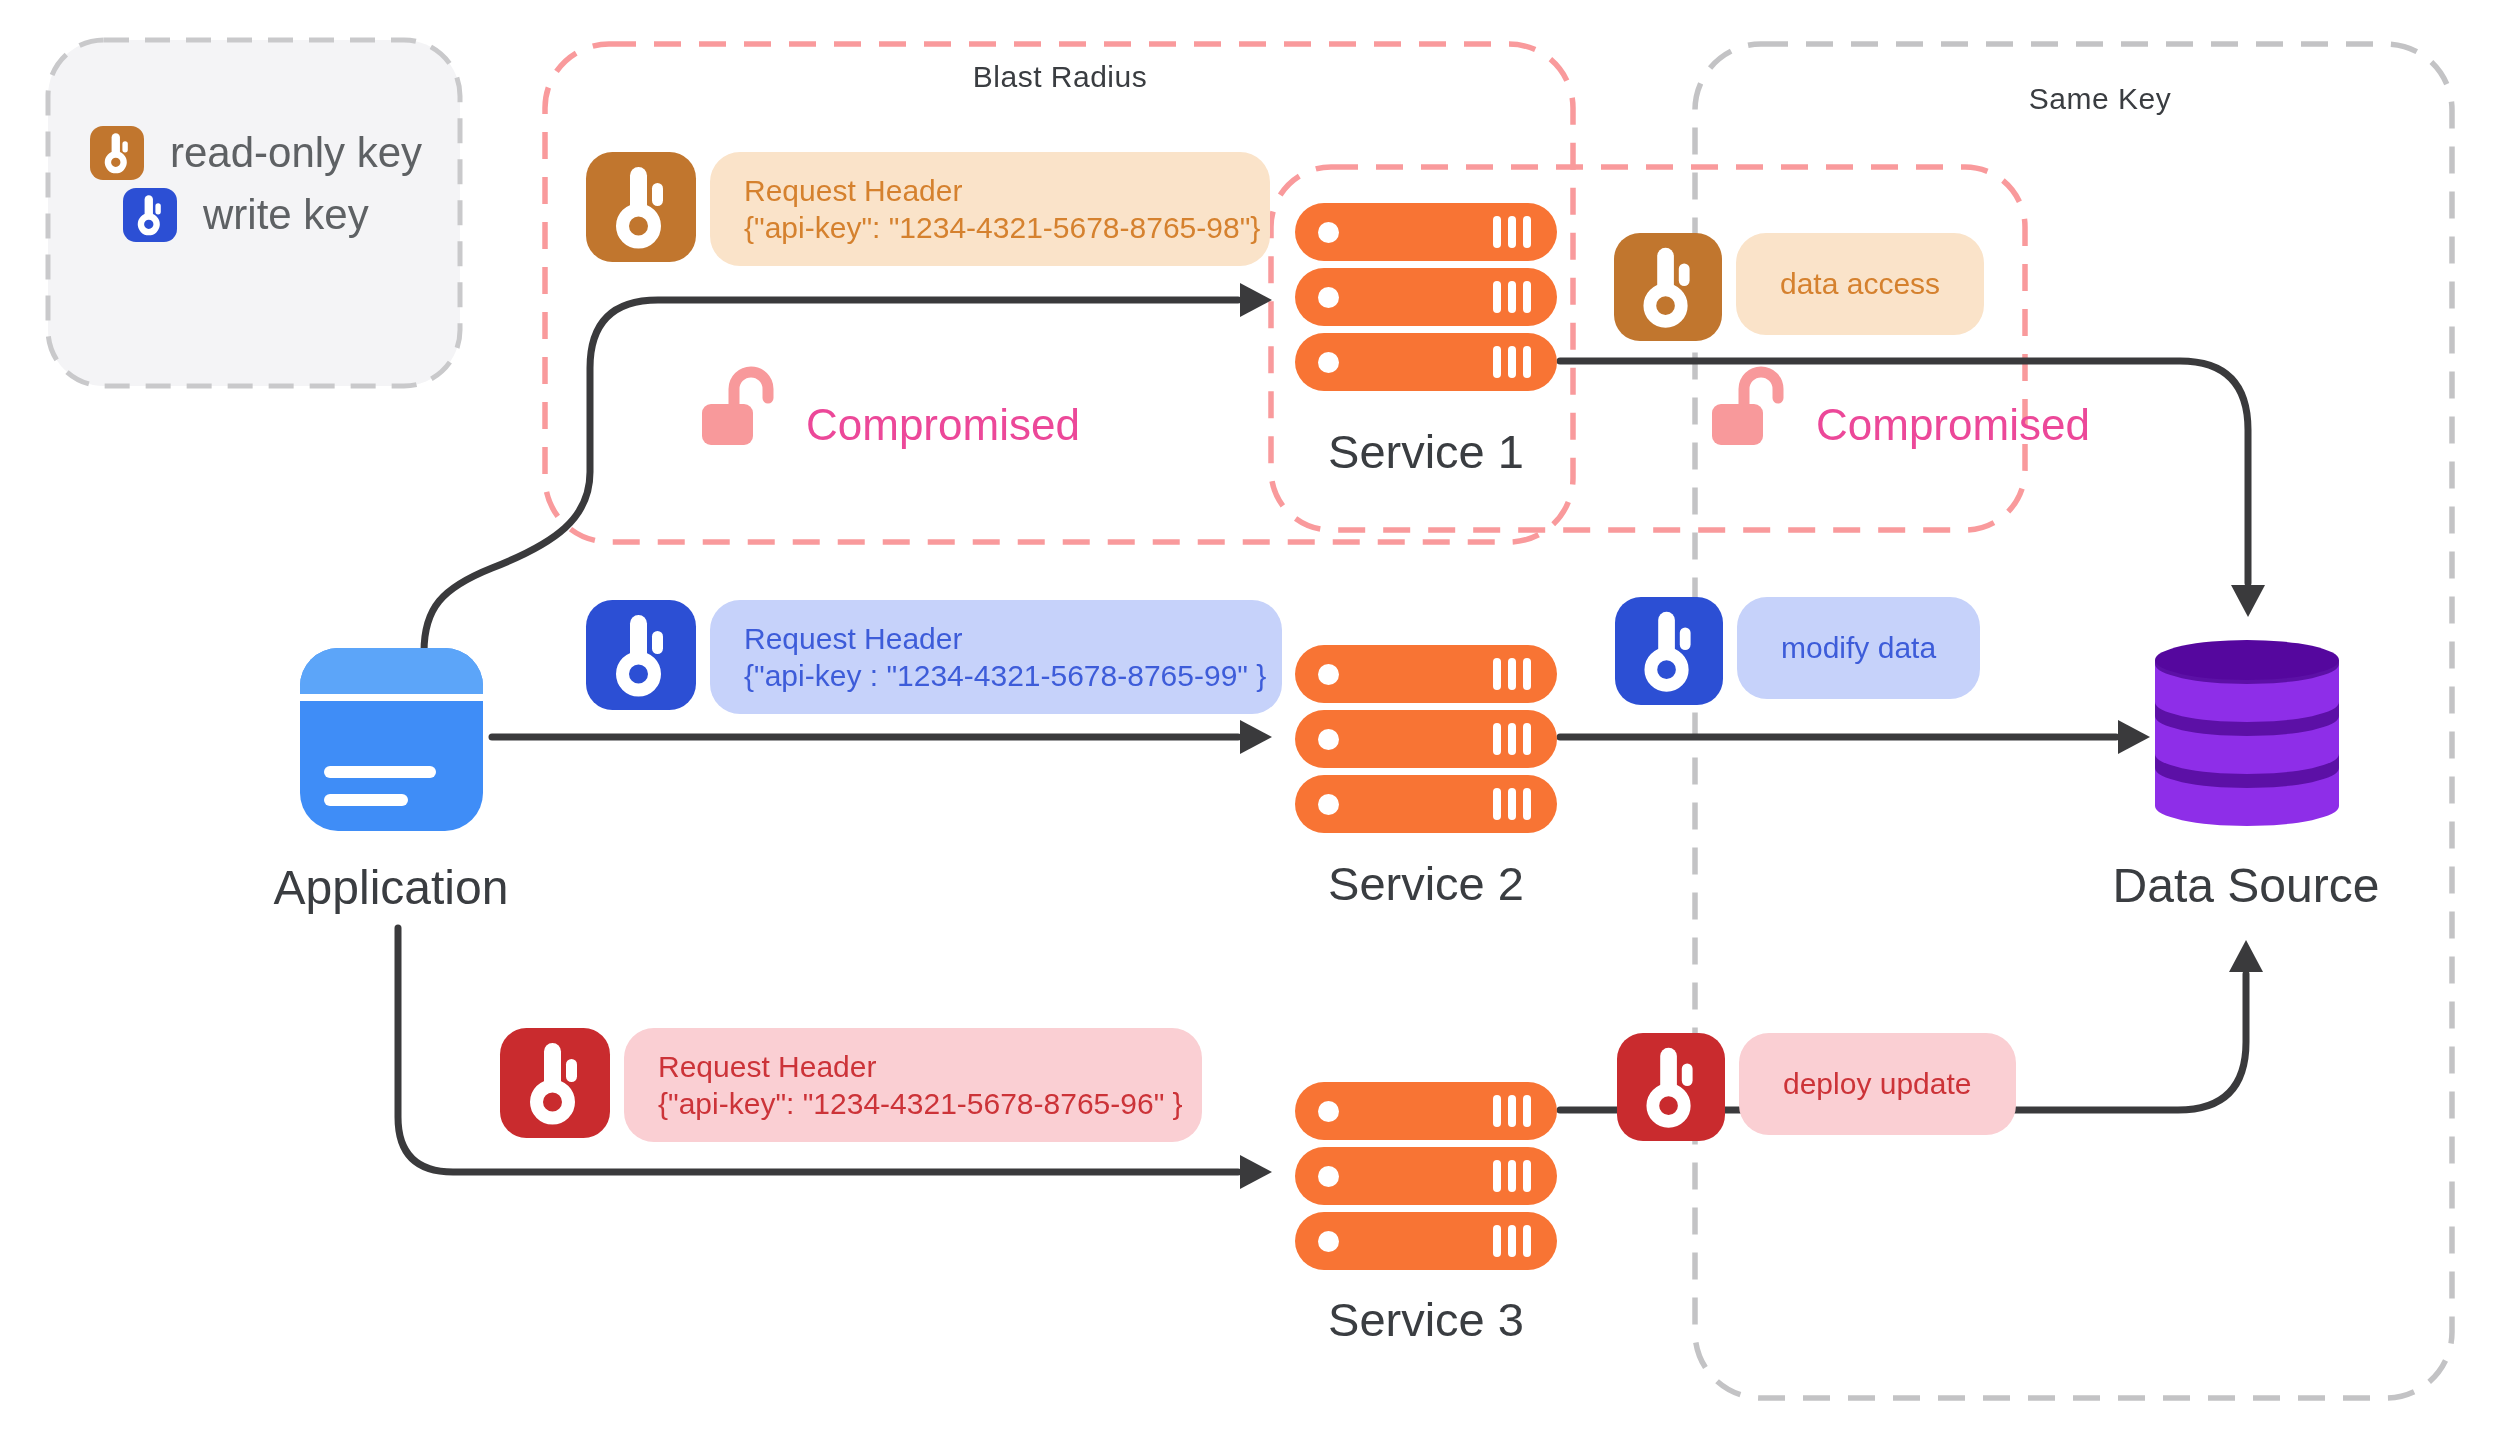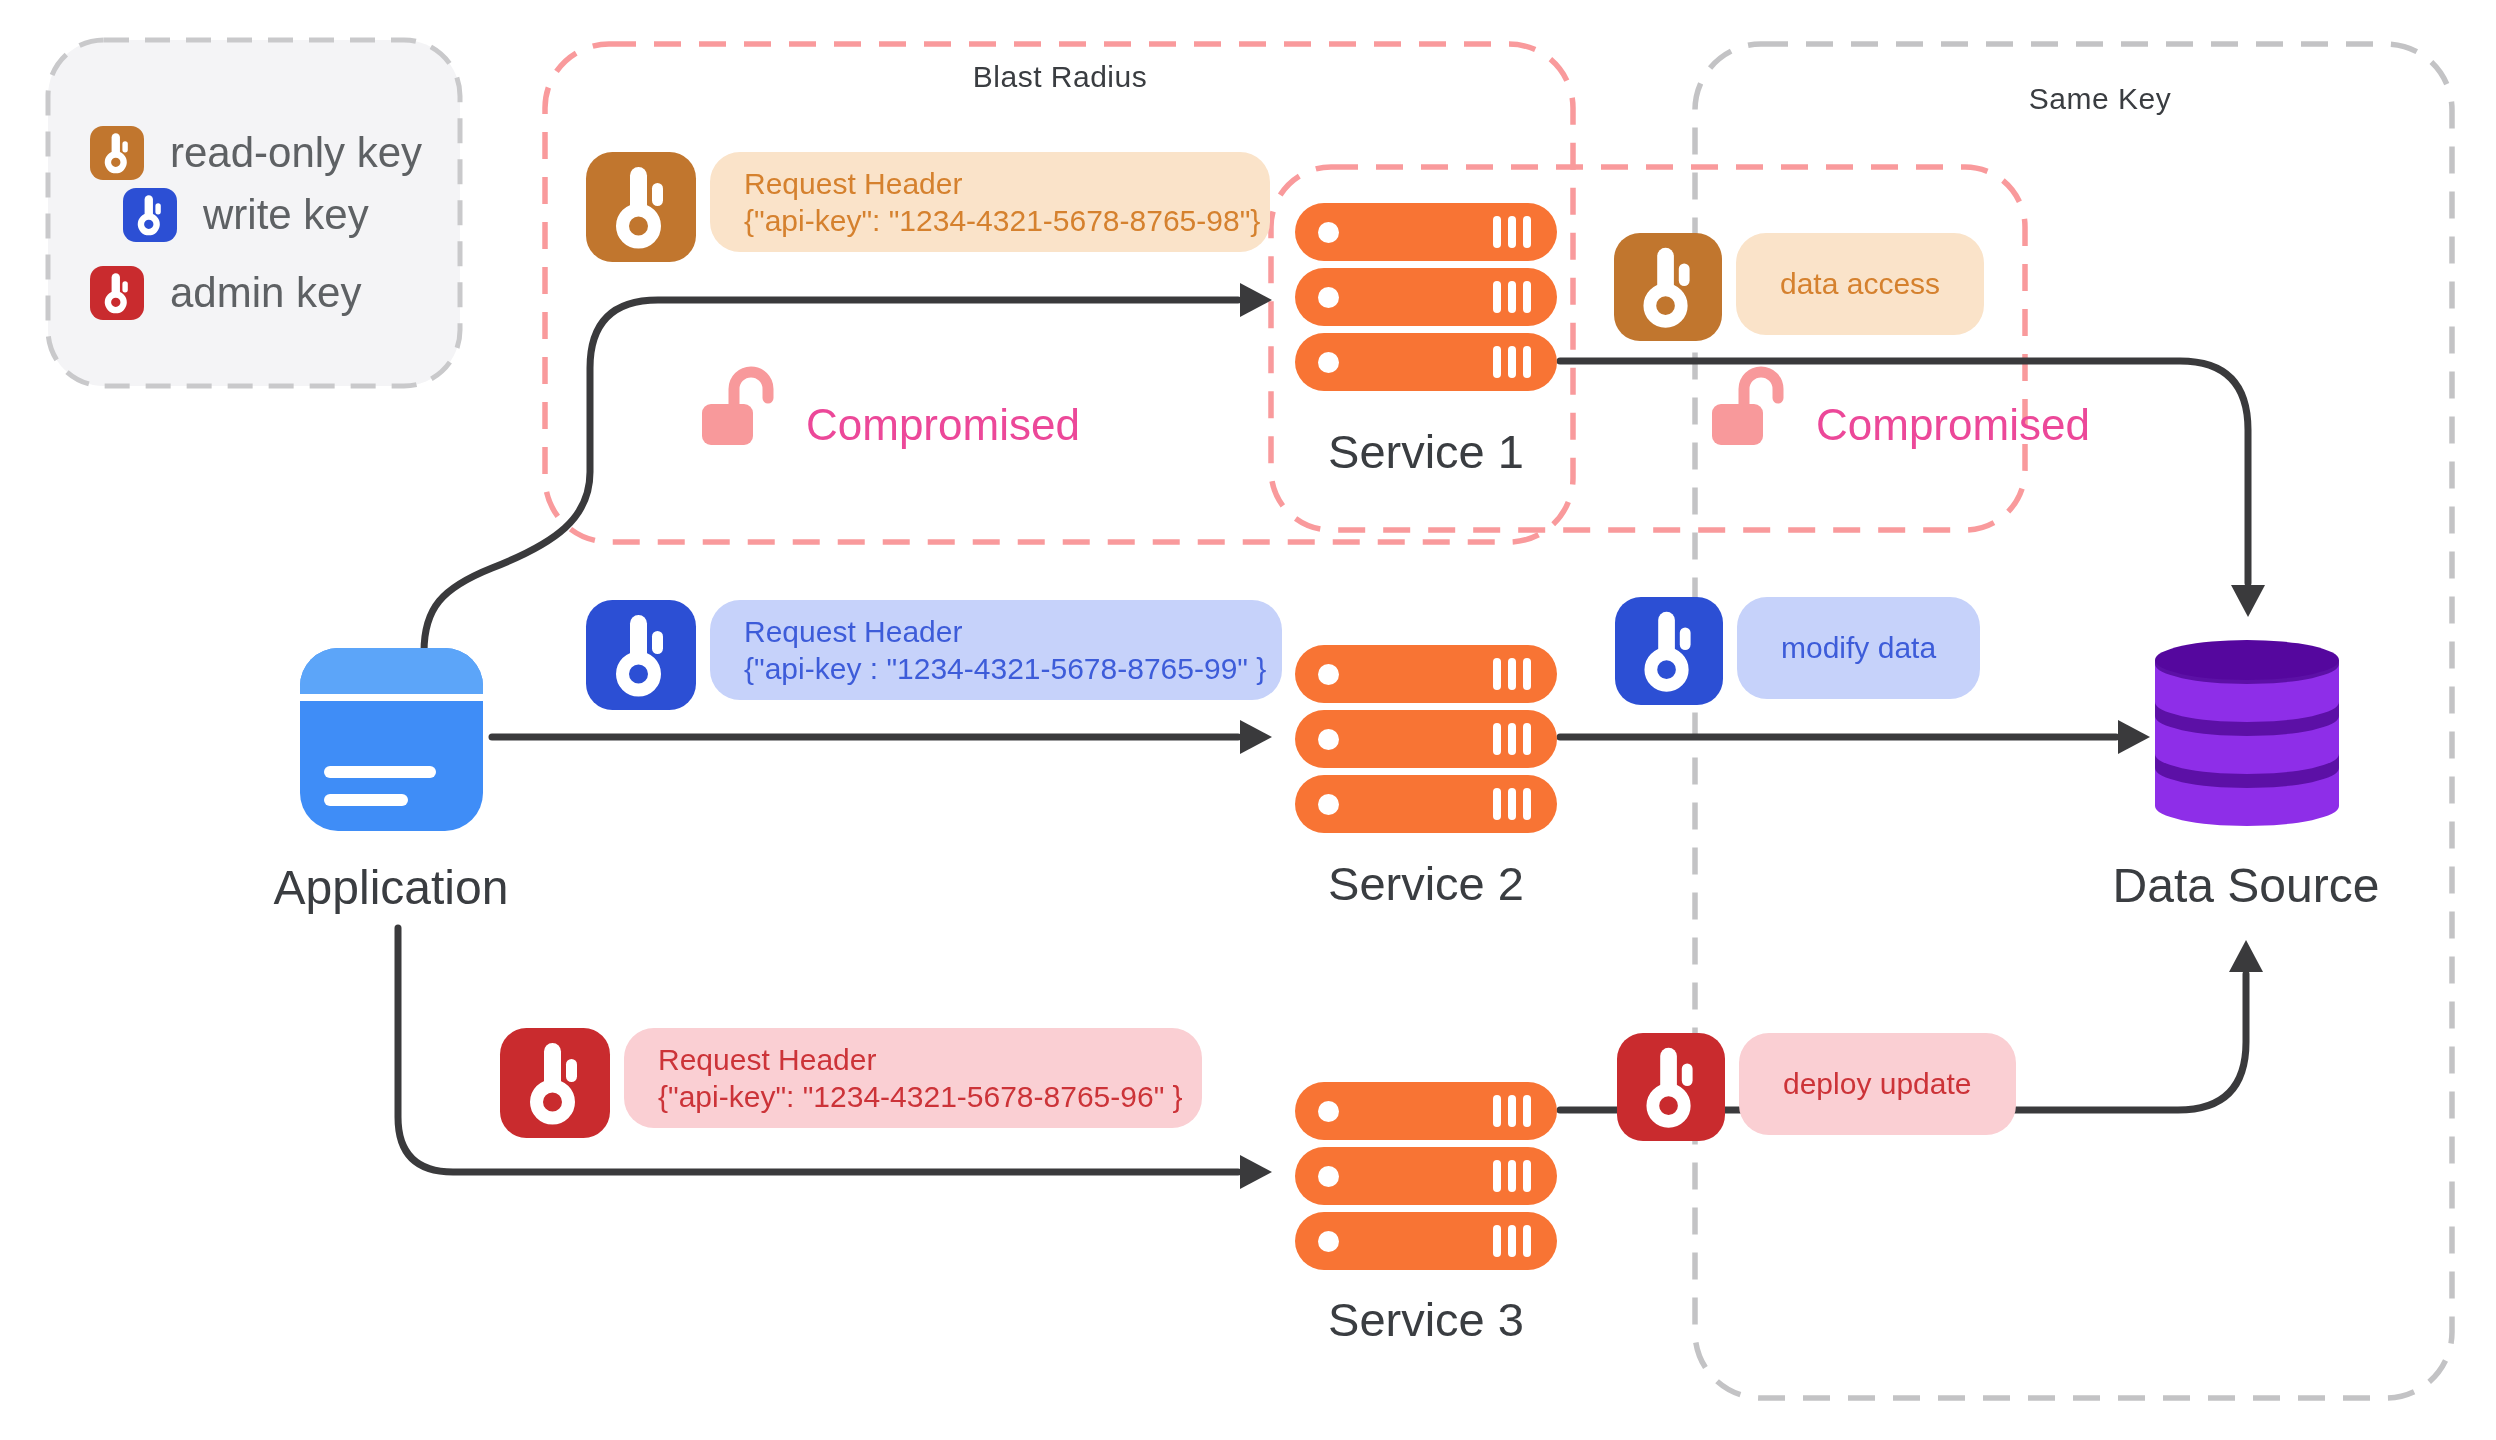--- a/index.html
+++ b/index.html
@@ -16,21 +16,21 @@
   .legend-label{font-size:42px;color:#5E6164;white-space:nowrap;}
 
   
   .key-ic{display:block;border-radius:24%;}
   .key-orange{background:#C1762E;}
   .key-blue{background:#2C4FD4;}
   .key-red{background:#C92B2E;}
 
   
   .req-row{position:absolute;display:flex;align-items:flex-start;gap:14px;}
-  .req-pill{border-radius:30px;height:100px;display:flex;flex-direction:column;justify-content:center;padding:0 34px;box-sizing:border-box;}
+  .req-pill{border-radius:30px;height:114px;display:flex;flex-direction:column;justify-content:center;padding:0 34px;box-sizing:border-box;}
   .req-pill .l1,.req-pill .l2{font-size:30px;font-weight:500;line-height:37px;white-space:nowrap;}
   .pill-orange{background:#FAE3C9;color:#D5812E;}
   .pill-blue{background:#C6D2FA;color:#3D5CD9;}
   .pill-red{background:#FACFD3;color:#CC3338;}
 
   
   .action-row{position:absolute;display:flex;align-items:flex-start;gap:14px;}
   .action-pill{border-radius:30px;height:102px;display:flex;align-items:center;padding:0 44px;font-size:30px;font-weight:500;white-space:nowrap;}
 
   
@@ -95,28 +95,20 @@
     <span class="legend-label">read-only key</span>
   </div>
   <div class="legend-row" style="left:90px;top:188px;padding-left:33px;">
     <svg class="key-ic key-blue" width="54" height="54" viewBox="0 0 110 110">
       <rect x="44" y="15" width="17" height="48" rx="8.5" fill="#fff"></rect>
         <rect x="66" y="31" width="11" height="23" rx="5.5" fill="#fff"></rect>
       <circle cx="52.5" cy="74" r="16" fill="none" stroke="#fff" stroke-width="13"></circle>
     </svg>
     <span class="legend-label">write key</span>
   </div>
-  <div class="legend-row" style="left:90px;top:266px;">
-    <svg class="key-ic key-red" width="54" height="54" viewBox="0 0 110 110">
-      <rect x="44" y="15" width="17" height="48" rx="8.5" fill="#fff"></rect>
-        <rect x="66" y="31" width="11" height="23" rx="5.5" fill="#fff"></rect>
-      <circle cx="52.5" cy="74" r="16" fill="none" stroke="#fff" stroke-width="13"></circle>
-    </svg>
-    <span class="legend-label">admin key</span>
-  </div>
 
   <div class="req-row" style="left:586px;top:152px;">
     <svg class="key-ic key-orange" width="110" height="110" viewBox="0 0 110 110">
       <rect x="44" y="15" width="17" height="48" rx="8.5" fill="#fff"></rect>
         <rect x="66" y="31" width="11" height="23" rx="5.5" fill="#fff"></rect>
       <circle cx="52.5" cy="74" r="16" fill="none" stroke="#fff" stroke-width="13"></circle>
     </svg>
     <div class="req-pill pill-orange" style="width:560px;">
       <span class="l1">Request Header</span>
       <span class="l2">{"api-key": "1234-4321-5678-8765-98"}</span>

